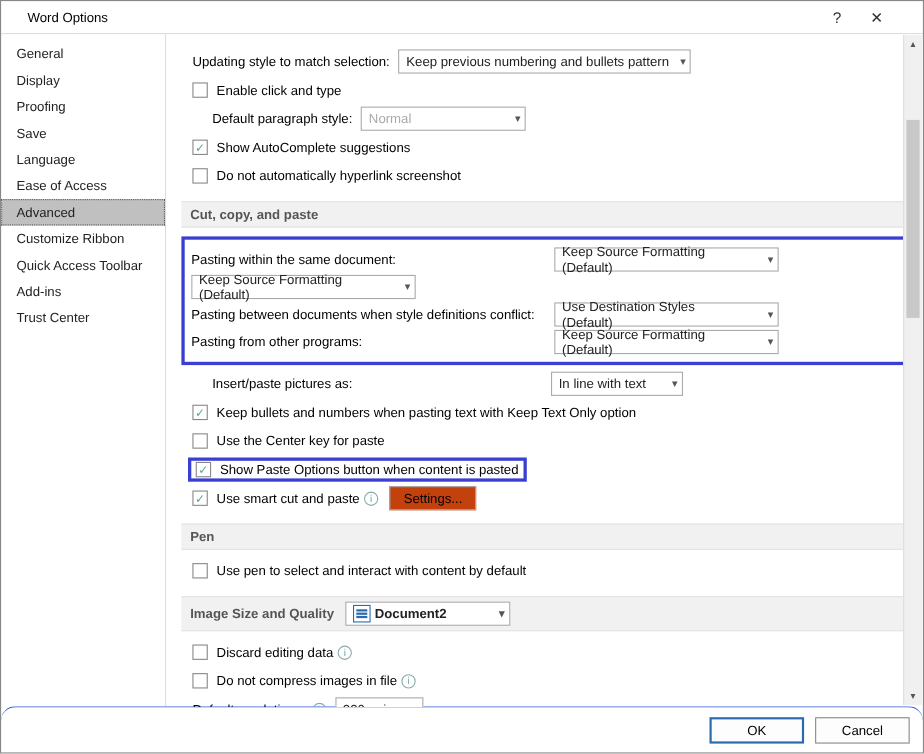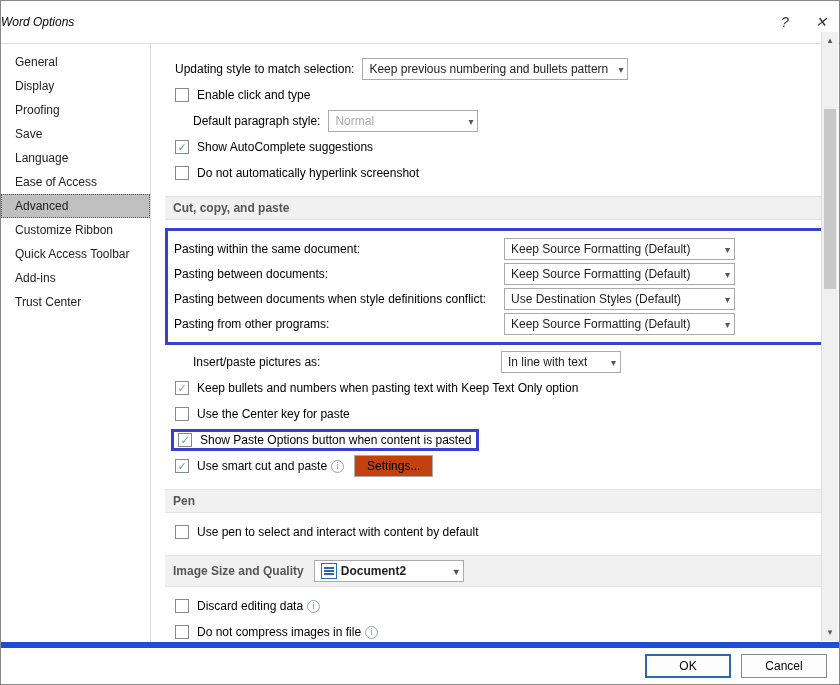--- a/index.html
+++ b/index.html
@@ -1,46 +1,46 @@
 <!DOCTYPE html>
 <html><head>
 <meta charset="utf-8">
 <style>
   * { box-sizing: border-box; font-family: "Segoe UI", Tahoma, sans-serif; font-size: 12px; }
   body { margin: 0; background: #fff; }
   .window { width: 840px; height: 685px; border: 1px solid #888; background: #fff; position: relative; display:flex; flex-direction:column; }
-  .titlebar { height: 43px; display:flex; align-items:center; padding:0 0; border-bottom:1px solid #ddd;font-style:italic; }
+  .titlebar { height: 30px; display:flex; align-items:center; padding:0 24px; border-bottom:1px solid #ddd; }
   .titlebar .title { flex:1; }
   .titlebar .ctl { width:36px; text-align:center; font-size:14px; color:#333; height:100%; display:flex; align-items:center; justify-content:center; }
   .body { flex:1; display:flex; overflow:hidden; }
   .sidebar { width:150px; border-right:1px solid #ddd; padding:6px 0; }
   .sidebar .item { padding:5px 14px; color:#222; cursor:default; }
   .sidebar .item.selected { background:#c0c0c0; border:1px dotted #555; padding:4px 13px; }
   .main { flex:1; overflow-y:auto; padding:10px 6px 8px 6px; }
   .row { display:flex; align-items:center; margin:4px 0 4px 18px; min-height:22px; }
   .row-ind { margin-left:36px; }
   .lbl { margin-right:8px; }
   .chk { width:14px; height:14px; border:1px solid #888; margin-right:8px; display:inline-flex; align-items:center; justify-content:center; font-size:11px; color:#3a6; background:#fff; }
   .chk.on::before { content:"✓"; color:#5a8; }
   .sel { border:1px solid #aaa; background:#fff; height:22px; display:inline-flex; align-items:center; padding:0 4px 0 6px; color:#222; }
   .sel.dis { color:#aaa; }
   .sel .arrow { margin-left:auto; padding-left:8px; font-size:10px; color:#555; }
   .section { background:#f1f1f1; border-top:1px solid #e3e3e3; border-bottom:1px solid #e3e3e3; padding:4px 8px; font-weight:600; color:#555; margin:12px 0 8px 8px; }
   .section.flex { display:flex; align-items:center; gap:10px; }
   .section .stitle { font-weight:600; }
   .btn { border:1px solid #aaa; background:#c2410c; padding:2px 12px; height:22px; display:inline-flex; align-items:center; }
-  .footer { border-top:6px solid #1d4ed8; height:42px; display:flex; align-items:center; justify-content:flex-end; gap:10px; padding:0 12px; }
+  .footer { border-top:1px solid #1d4ed8; height:42px; display:flex; align-items:center; justify-content:flex-end; gap:10px; padding:0 12px;border-radius:13px; }
   .footer .fbtn { width:86px; height:24px; border:1px solid #888; background:#fdfdfd; display:flex; align-items:center; justify-content:center; }
   .footer .fbtn.primary { border:2px solid #2a6bb0; }
   .info { display:inline-block; width:13px; height:13px; border:1px solid #8aa; border-radius:50%; color:#6aa; font-size:9px; text-align:center; line-height:11px; margin-left:4px; }
   .info::before { content:"i"; }
   .hl-box { border:3px solid #3a3fd1; padding:4px 6px; margin:6px 6px 6px 8px; }
   .paste-row { display:flex; align-items:center; margin:3px 0; }
   .paste-row .plabel { width:330px; }
-  .paste-row .sel { width:231px;gap:20px; }
+  .paste-row .sel { width:204px;gap:20px; }
   .hl-inline { border:3px solid #3a3fd1; display:inline-flex; align-items:center; padding:1px 4px; margin-left:14px; }
   .docicon { width:16px; height:16px; border:1px solid #2a6bb0; background:#fff; display:inline-block; margin-right:4px; position:relative; }
   .docicon::after { content:""; position:absolute; left:2px; top:3px; width:10px; height:2px; background:#2a6bb0; box-shadow:0 3px 0 #2a6bb0, 0 6px 0 #2a6bb0; }
   .scrollbar { position:absolute; right:1px; top:31px; bottom:43px; width:17px; background:#f0f0f0; border-left:1px solid #ddd; }
   .scrollbar .up, .scrollbar .down { height:17px; text-align:center; font-size:9px; line-height:17px; color:#555; }
   .scrollbar .track { position:absolute; top:17px; bottom:17px; left:0; right:0; }
   .scrollbar .thumb { position:absolute; left:2px; right:2px; top:60px; height:180px; background:#c8c8c8; }
 </style>
 </head>
 <body>
@@ -100,21 +100,20 @@
 
       <div class="hl-box">
         <div class="paste-row">
           <span class="plabel">Pasting within the same document:</span>
           <span class="sel">
               <span>Keep Source Formatting (Default)</span>
               <span class="arrow">▾</span>
             </span>
         </div>
         <div class="paste-row">
-          <span class="plabel">Pasting between documents:</span>
           <span class="sel">
               <span>Keep Source Formatting (Default)</span>
               <span class="arrow">▾</span>
             </span>
         </div>
         <div class="paste-row">
           <span class="plabel">Pasting between documents when style definitions conflict:</span>
           <span class="sel">
               <span>Use Destination Styles (Default)</span>
               <span class="arrow">▾</span>

